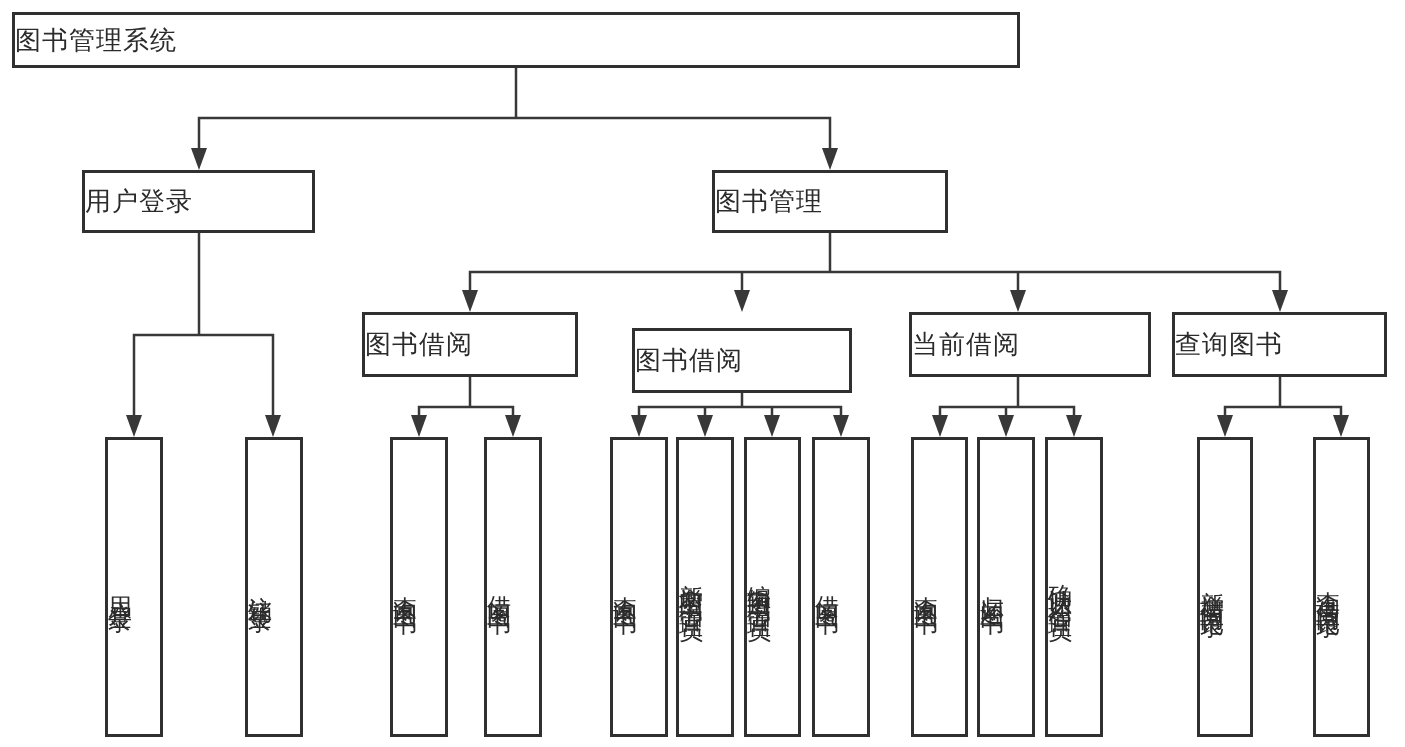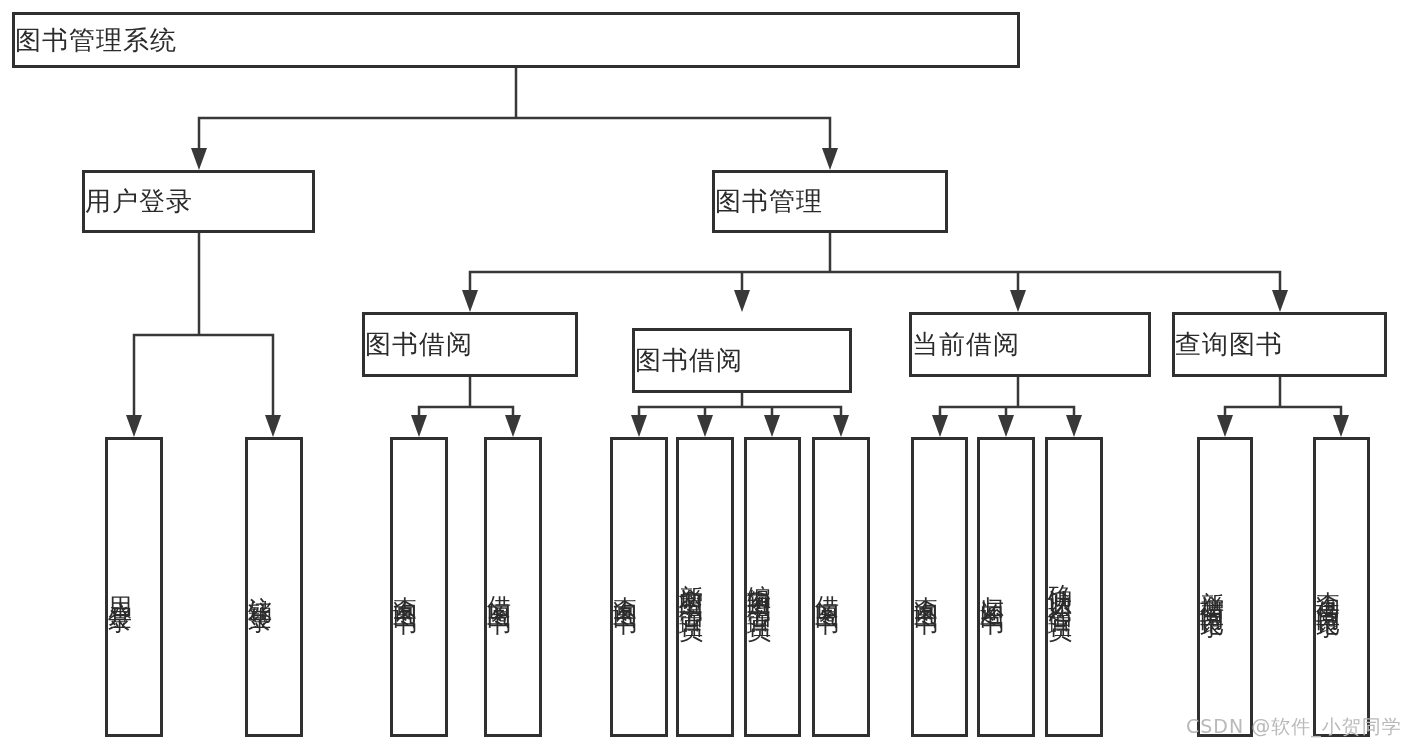--- a/index.html
+++ b/index.html
@@ -171,14 +171,13 @@
     <span class="label">确认归还（管理员）</span>
   </div>
 
   <div class="node vbox" style="left:1197px; top:437px; width:56px; height:300px;">
     <span class="label">新增借阅记录</span>
   </div>
   <div class="node vbox" style="left:1313px; top:437px; width:57px; height:300px;">
     <span class="label">查询借阅记录</span>
   </div>
 
-  <div class="watermark">CSDN @软件_小贺同学</div>
 </div>
 
 </body></html>

